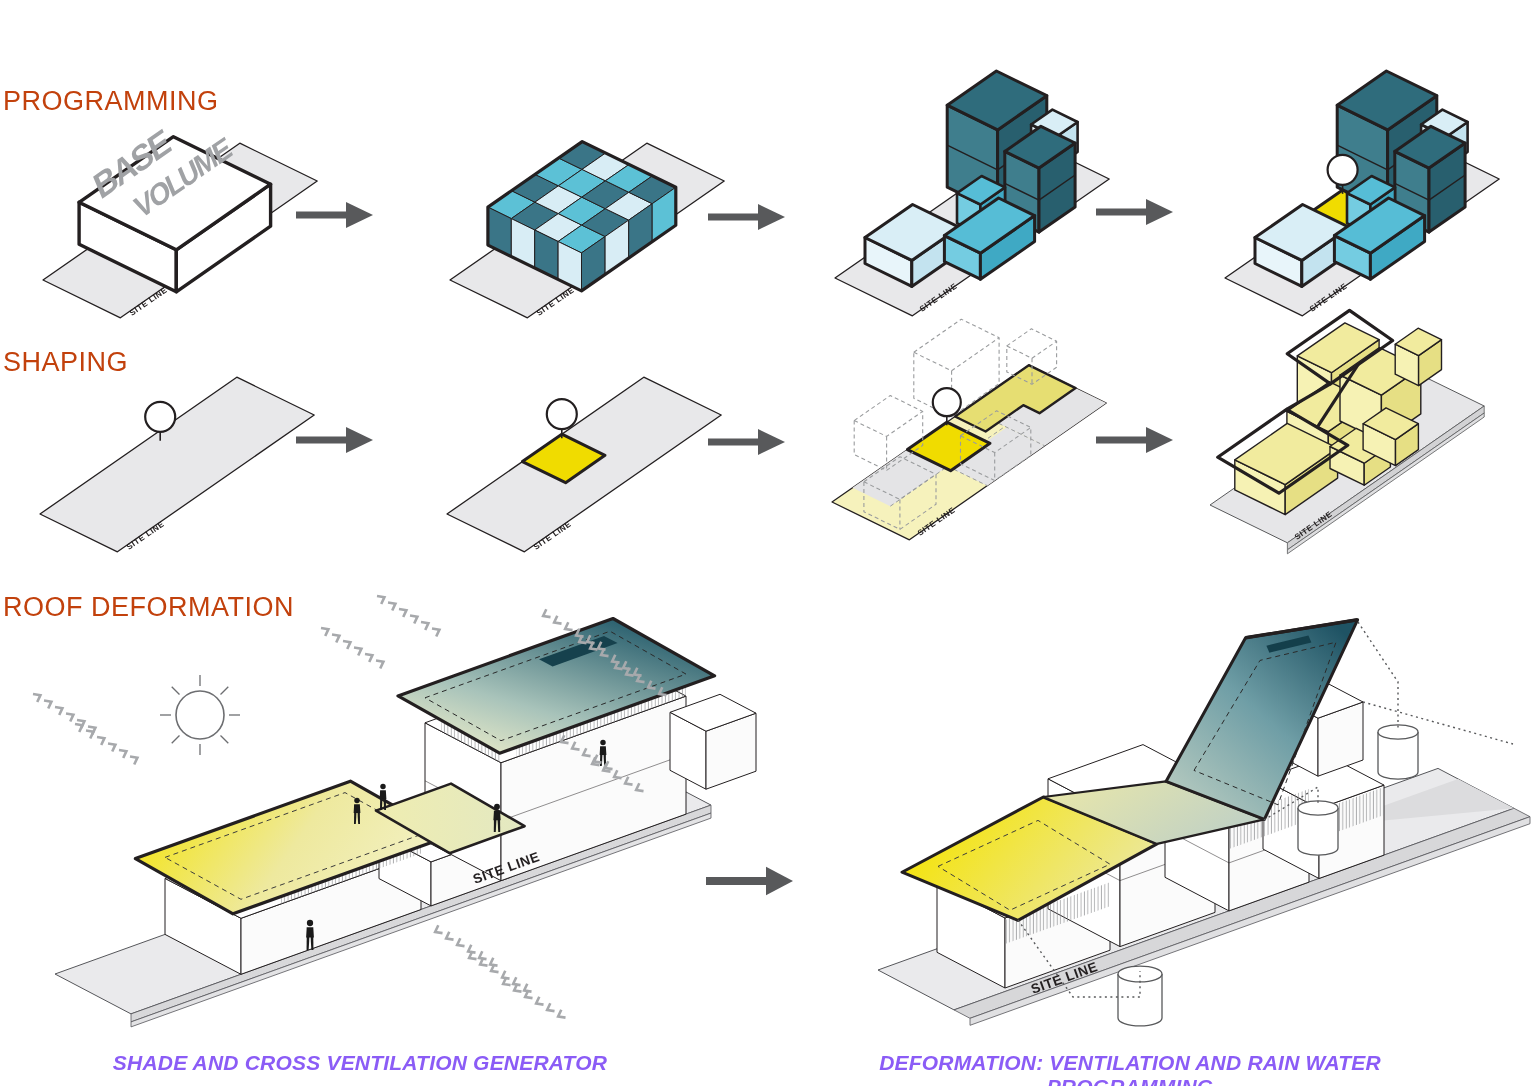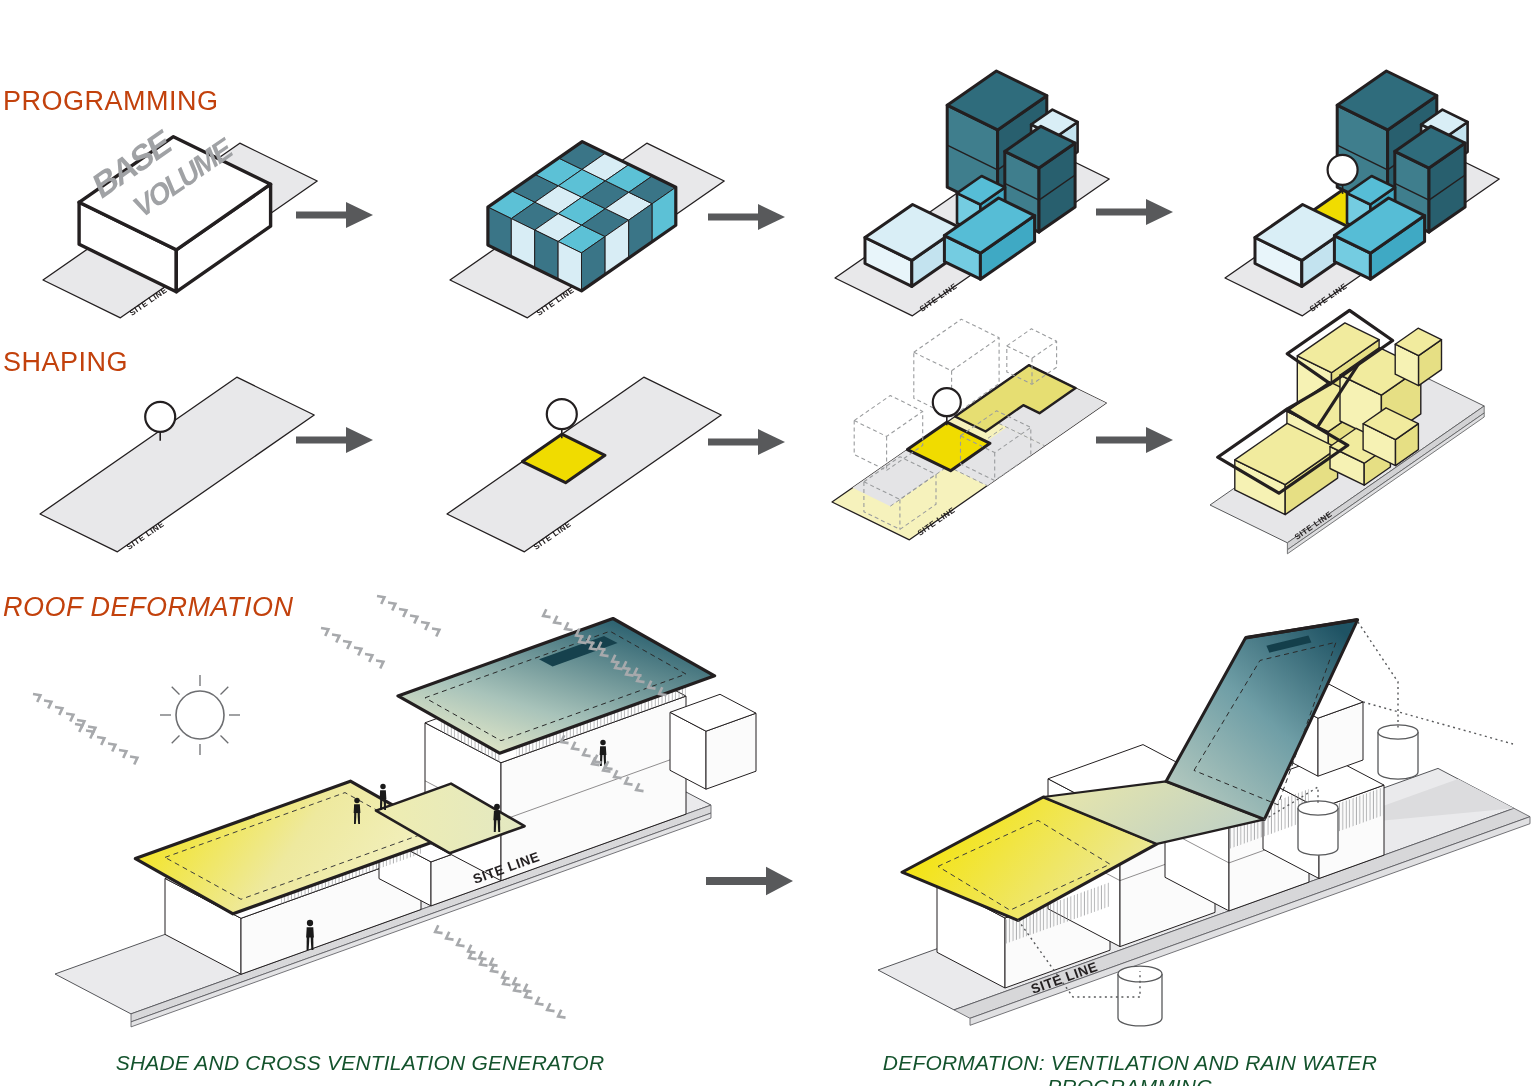--- a/index.html
+++ b/index.html
@@ -4,25 +4,25 @@
 <style>
   html,body{margin:0;padding:0;background:#fff;}
   .page{position:relative;width:1536px;height:1086px;background:#fff;overflow:hidden;
         font-family:"Liberation Sans",sans-serif;color:#231f20;}
   .title{position:absolute;top:6px;right:18px;font-size:21px;font-weight:800;
          letter-spacing:0.2px;color:#231f20;white-space:nowrap;}
   .sec-label{position:absolute;left:3px;font-size:27px;font-weight:400;color:#c2410c;
              letter-spacing:0.5px;z-index:5;}
   #lbl-prog{top:86px;}
   #lbl-shape{top:319px;margin-top:28px;}
-  #lbl-roof{top:592px;font-style:italic;}
+  #lbl-roof{top:592px;}
   svg.diag{position:absolute;overflow:visible;}
   svg.arrow{position:absolute;}
-  .caption{position:absolute;top:1051px;font-size:21px;font-style:italic;font-weight:400;
-           color:#14532d;text-align:center;letter-spacing:0.2px;}
+  .caption{position:absolute;top:1051px;font-size:21px;font-style:italic;font-weight:700;
+           color:#8b5cf6;text-align:center;letter-spacing:0.2px;}
   #cap-l{left:60px;width:600px;}
   #cap-r{left:800px;width:660px;}
   svg text{font-family:"Liberation Sans",sans-serif;}
   #defsvg{position:absolute;width:0;height:0;}
 </style>
 </head>
 <body>
 
 <svg id="defsvg" aria-hidden="true">
   <defs>

